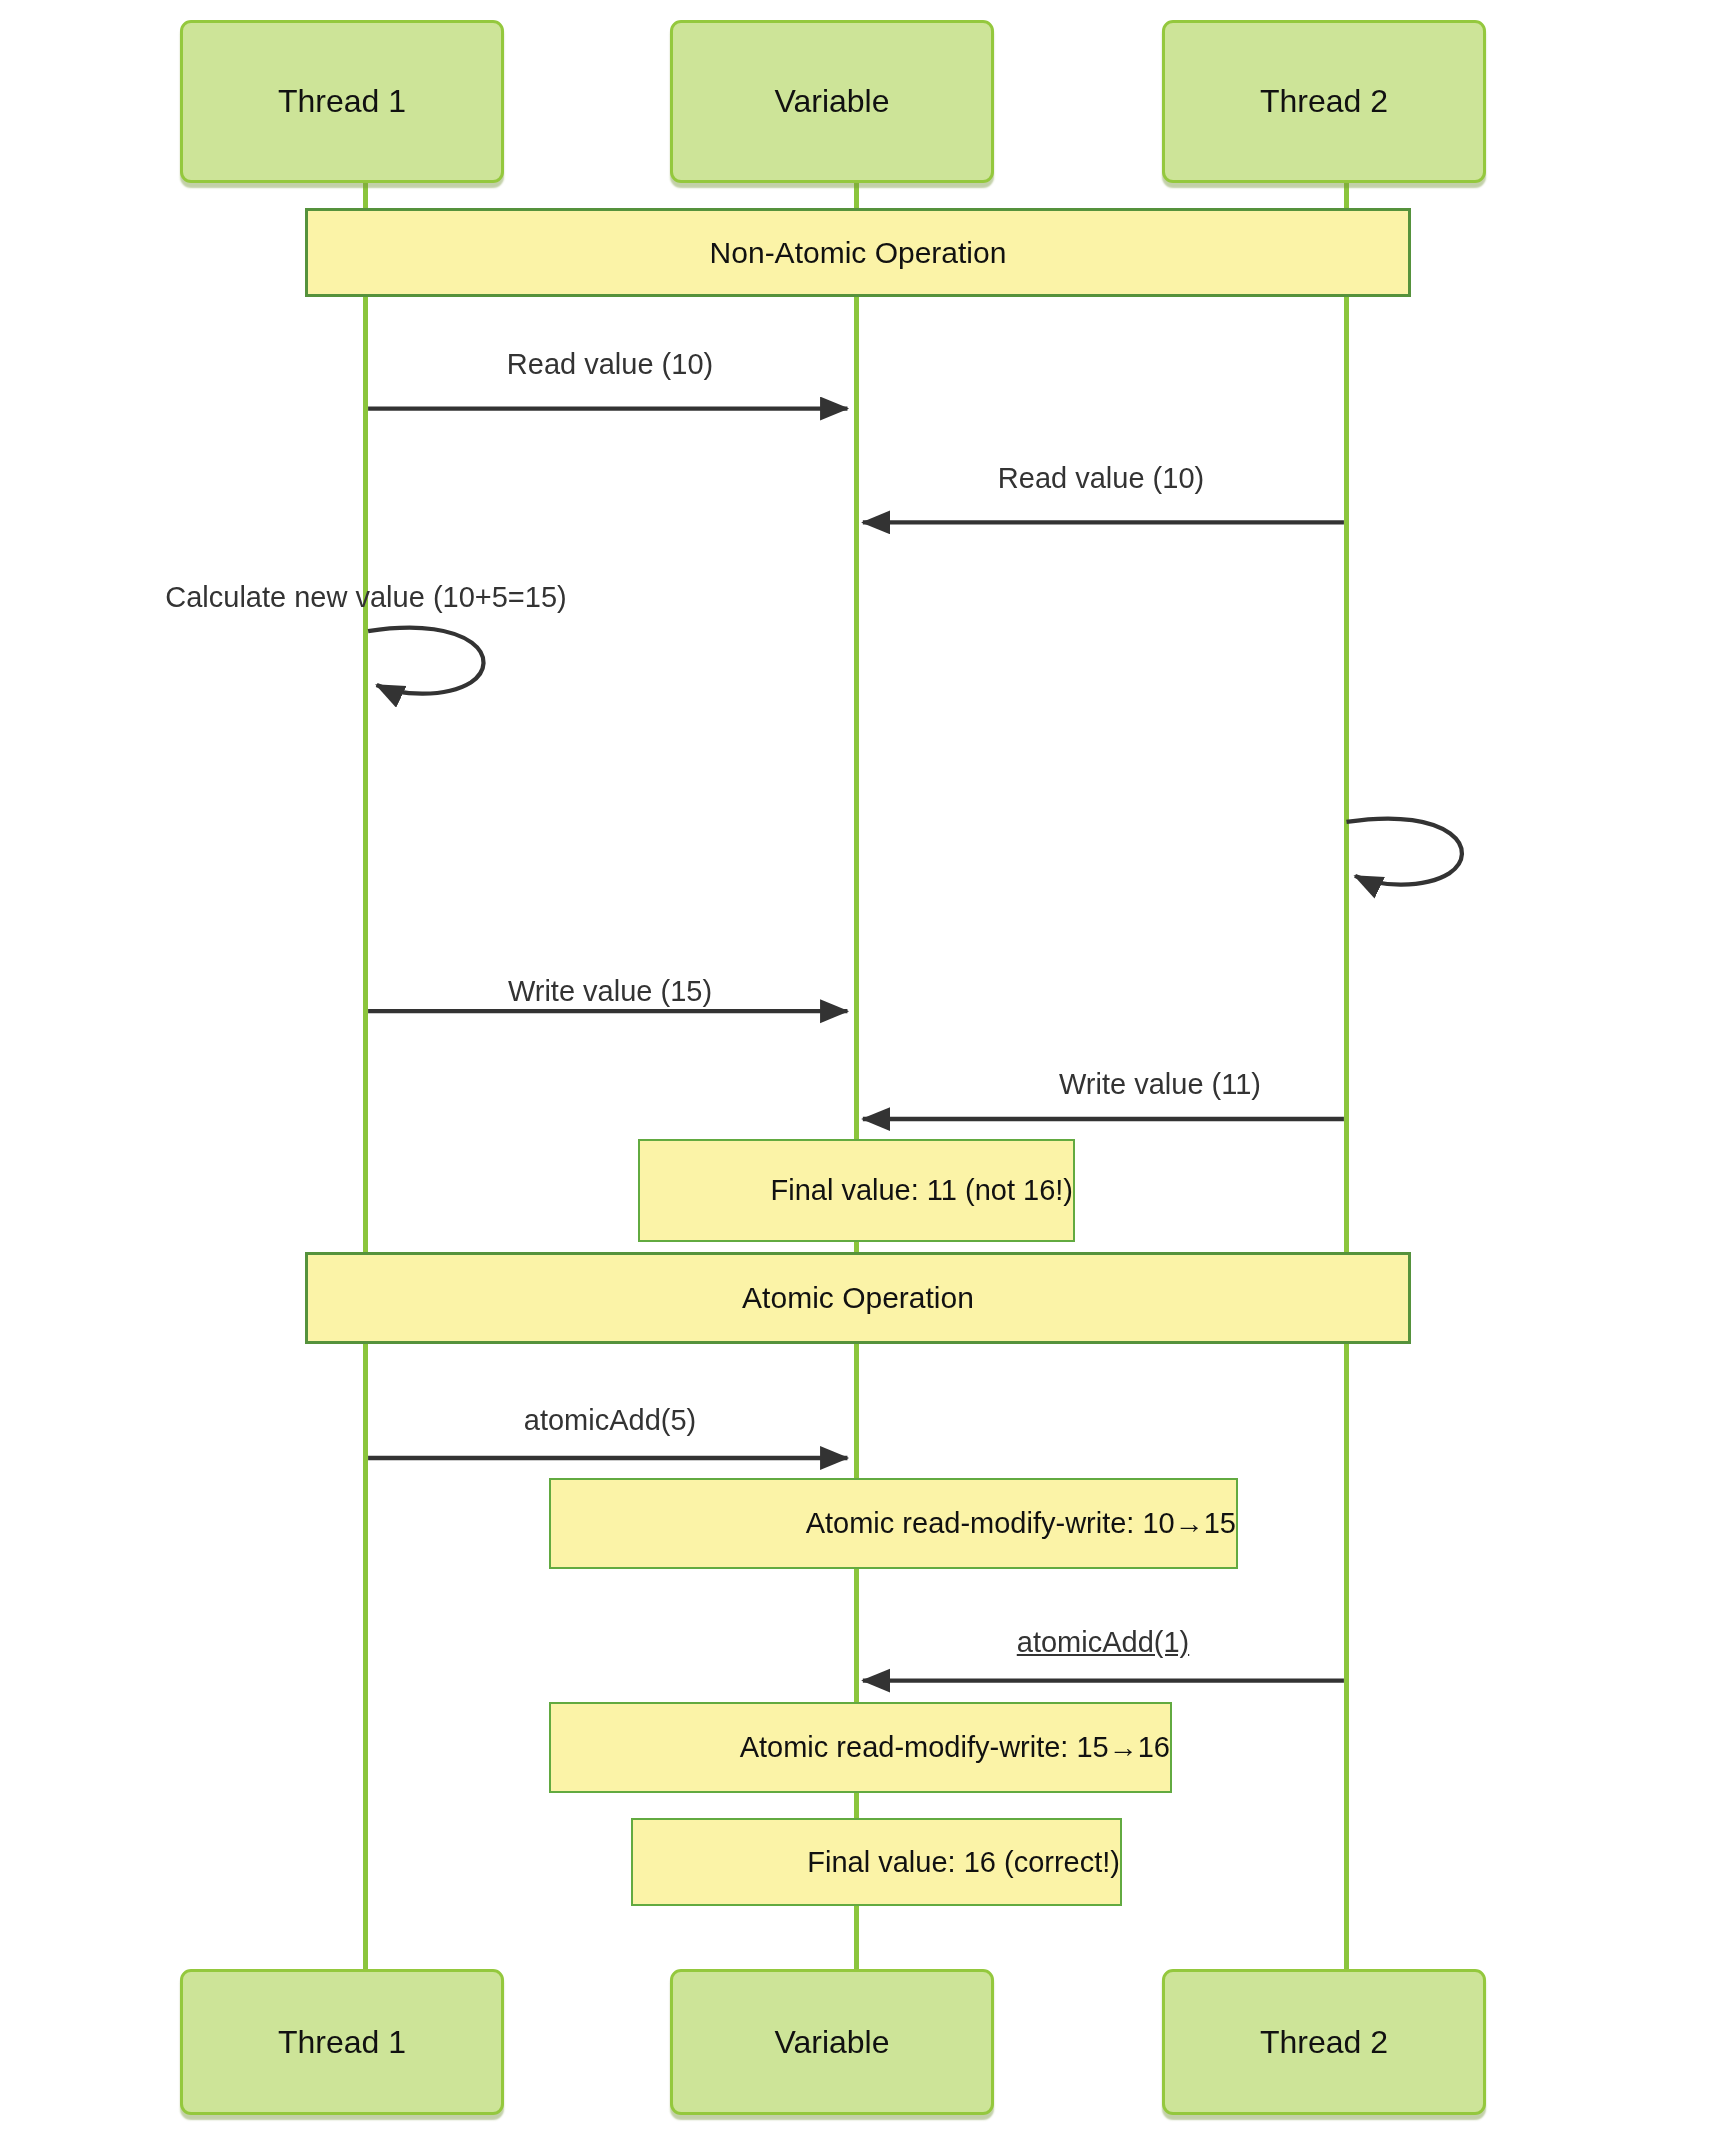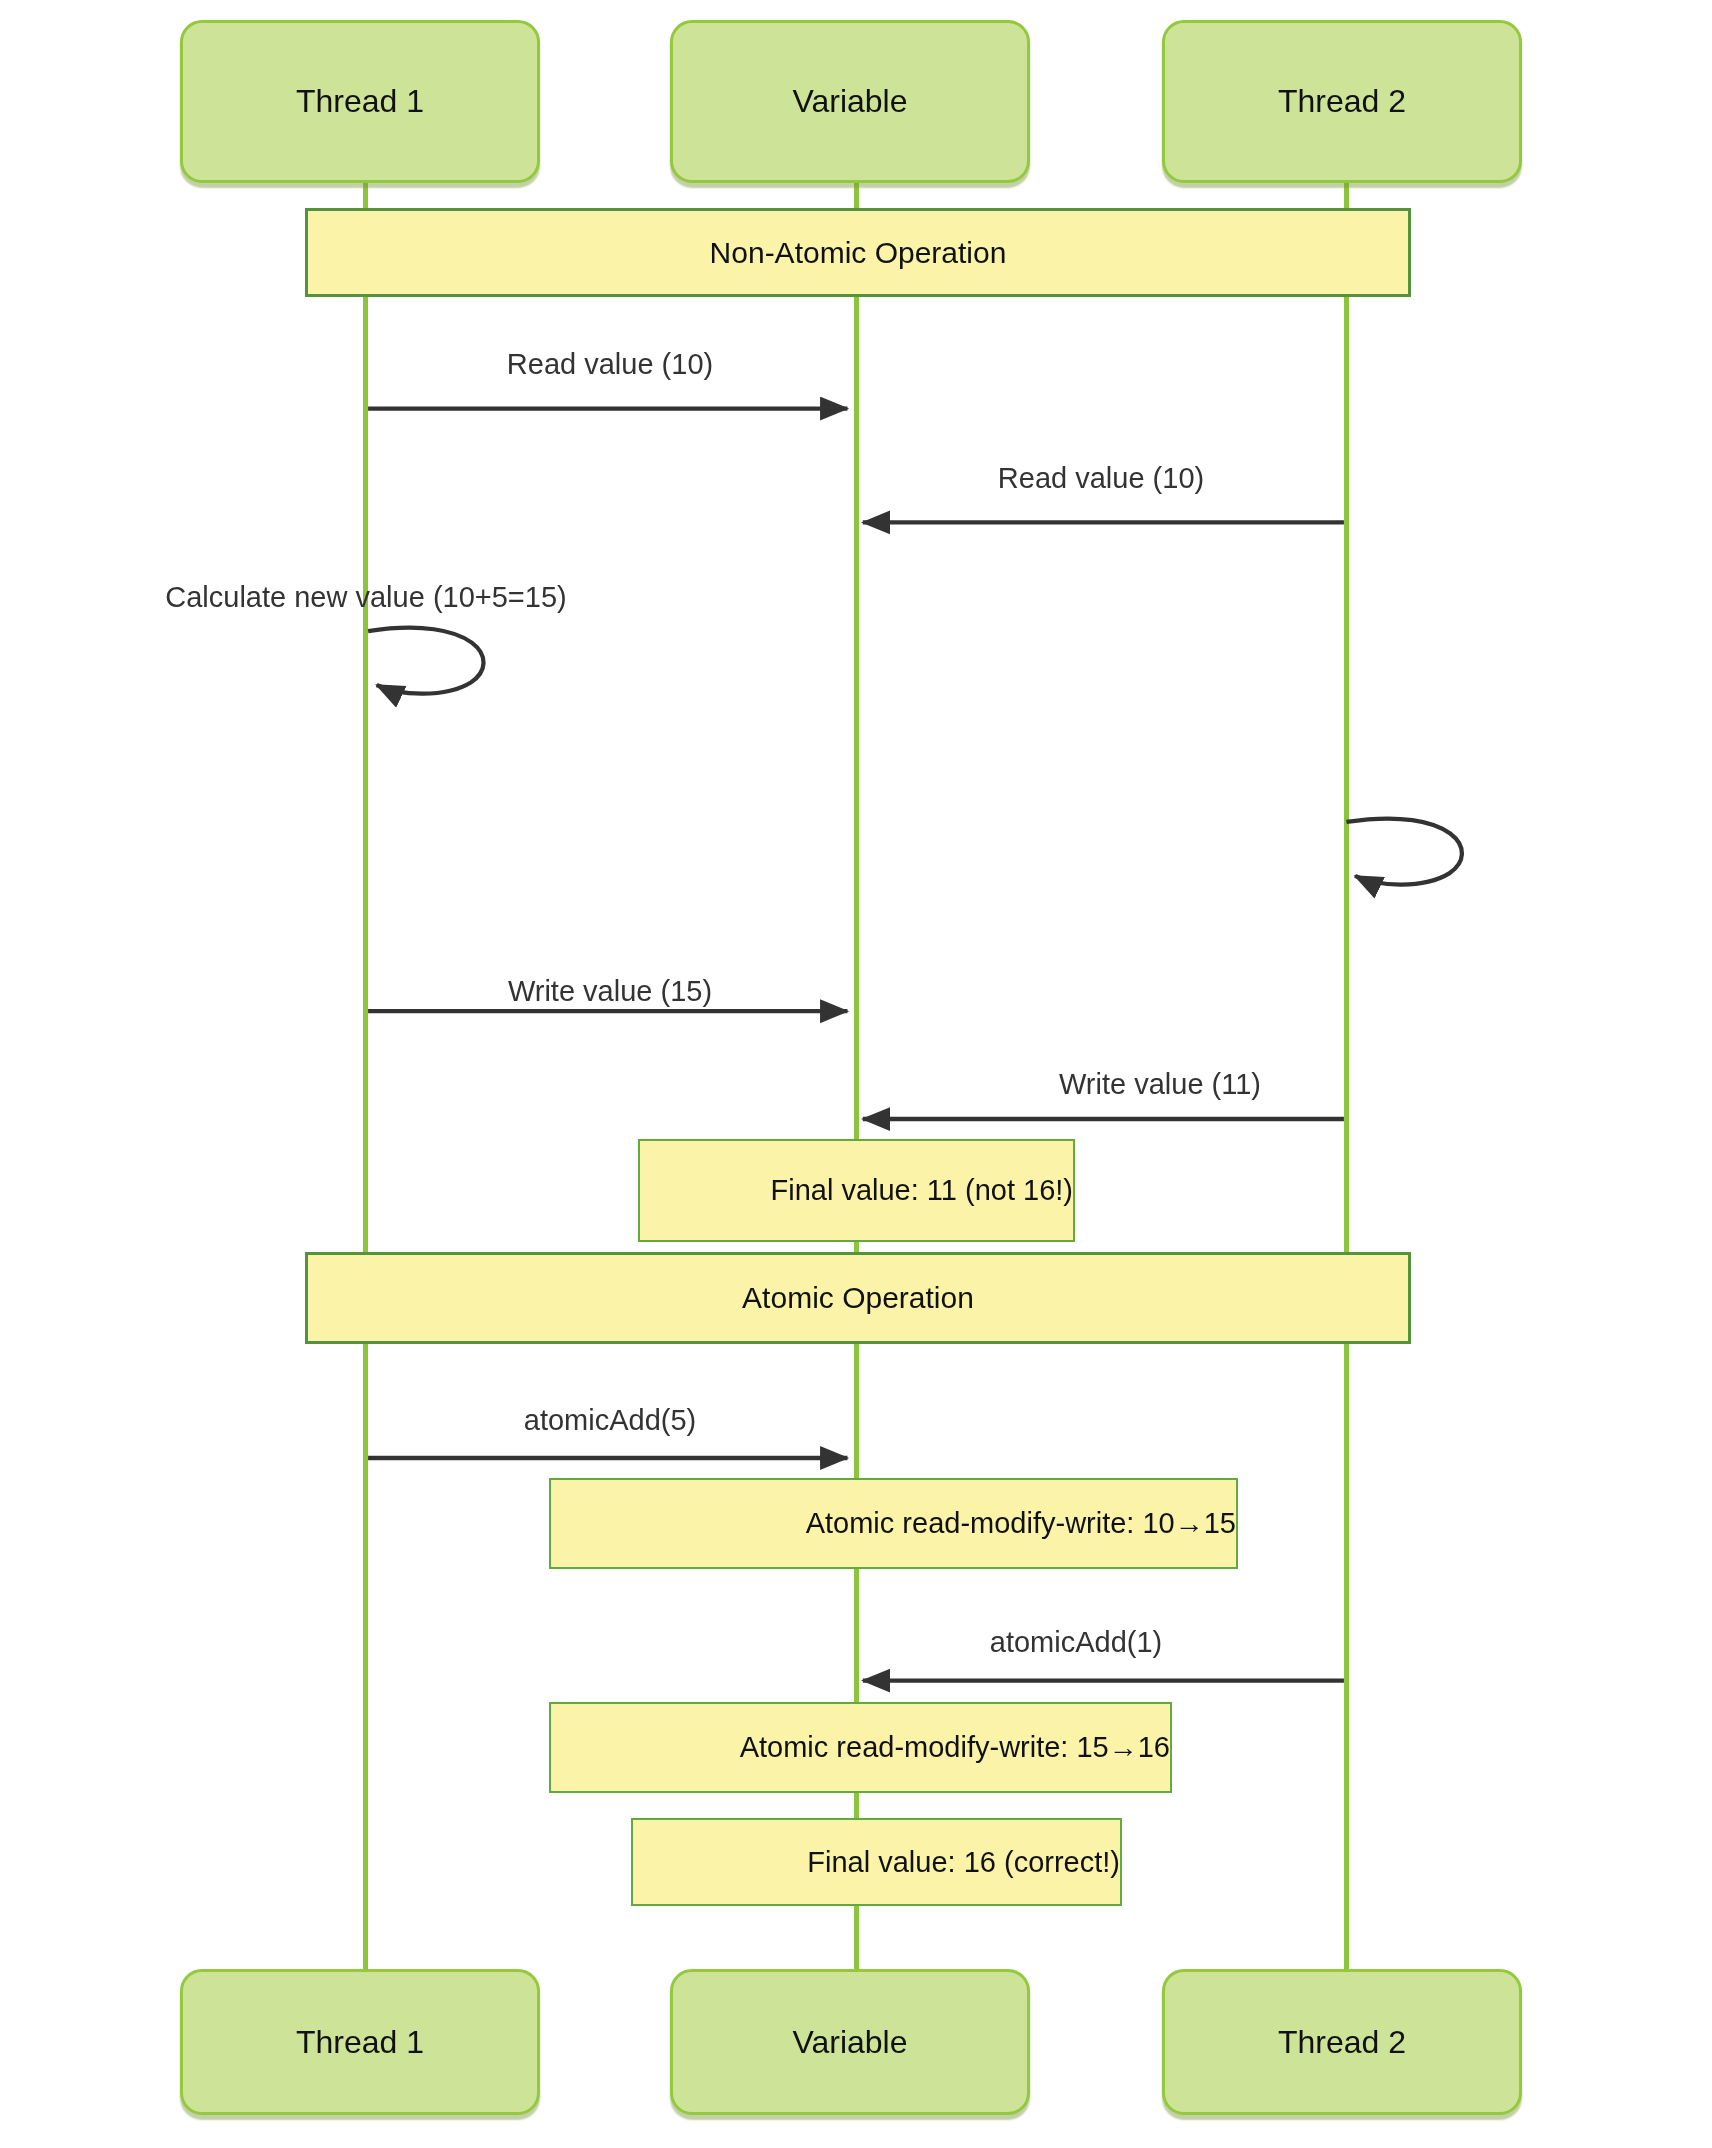--- a/index.html
+++ b/index.html
@@ -7,22 +7,22 @@
     --lifeline:#8bc53c; --band-fill:#fbf3a7; --band-border:#55923c;
     --note-fill:#fbf3a7; --note-border:#62aa40; --arrow:#333333; --text:#222222;
   }
   html,body{margin:0;padding:0;background:var(--background);}
   .canvas{
     position:relative; width:1712px; height:2149px; background:var(--background);
     font-family:"Liberation Sans", sans-serif; color:var(--text); overflow:hidden;
   }
   .lifeline{position:absolute; width:5.1px; top:181px; height:1789px; background:var(--lifeline);}
   .actor{
-    position:absolute; width:360px; box-sizing:border-box;
-    background:var(--actor-fill); border:3.4px solid var(--actor-border); border-radius:22px;
+    position:absolute; width:324px; box-sizing:border-box;
+    background:var(--actor-fill); border:3.4px solid var(--actor-border); border-radius:11px;
     display:flex; align-items:center; justify-content:center;
     font-size:32px; color:#111; box-shadow:0 4.3px 1.7px rgba(120,150,60,0.45);
   }
   .actor.top{top:19.7px; height:163px;}
   .actor.bottom{top:1969px; height:146px;}
   .band{
     position:absolute; left:305px; width:1106px; box-sizing:border-box;
     background:var(--band-fill); border:3.4px solid var(--band-border);
     display:flex; align-items:center; justify-content:center;
     font-size:30px; color:#111;
@@ -63,21 +63,21 @@
     <line x1="430" y1="1703" x2="990" y2="1703" stroke="#333333" stroke-width="5" marker-end="url(#ah)"></line>
     <line x1="1570" y1="1963" x2="1008" y2="1963" stroke="#333333" stroke-width="5" marker-end="url(#ah)"></line>
   </svg>
 
   <div class="msg-label" style="left:610px;  top:345px;">Read value (10)</div>
   <div class="msg-label" style="left:1101px; top:459px;">Read value (10)</div>
   <div class="msg-label" style="left:366px;  top:578px;">Calculate new value (10+5=15)</div>
   <div class="msg-label" style="left:610px;  top:952px;margin-top:20px;">Write value (15)</div>
   <div class="msg-label" style="left:1160px; top:1065px;">Write value (11)</div>
   <div class="msg-label" style="left:610px;  top:1401px;">atomicAdd(5)</div>
-  <div class="msg-label" style="left:1076px; top:1623px;">atomicAdd(1)</div>
+  <div class="msg-label" style="left:1103px; top:1623px;text-decoration:underline;">atomicAdd(1)</div>
 
   <div class="band" style="top:208px; height:89px;">
     <span>Non-Atomic Operation</span>
   </div>
   <div class="band" style="top:1252px; height:92px;">
     <span>Atomic Operation</span>
   </div>
 
   <div class="note" style="left:638px; top:1139px; width:437px; height:103px;">
     <span>Final value: 11 (not 16!)</span>

